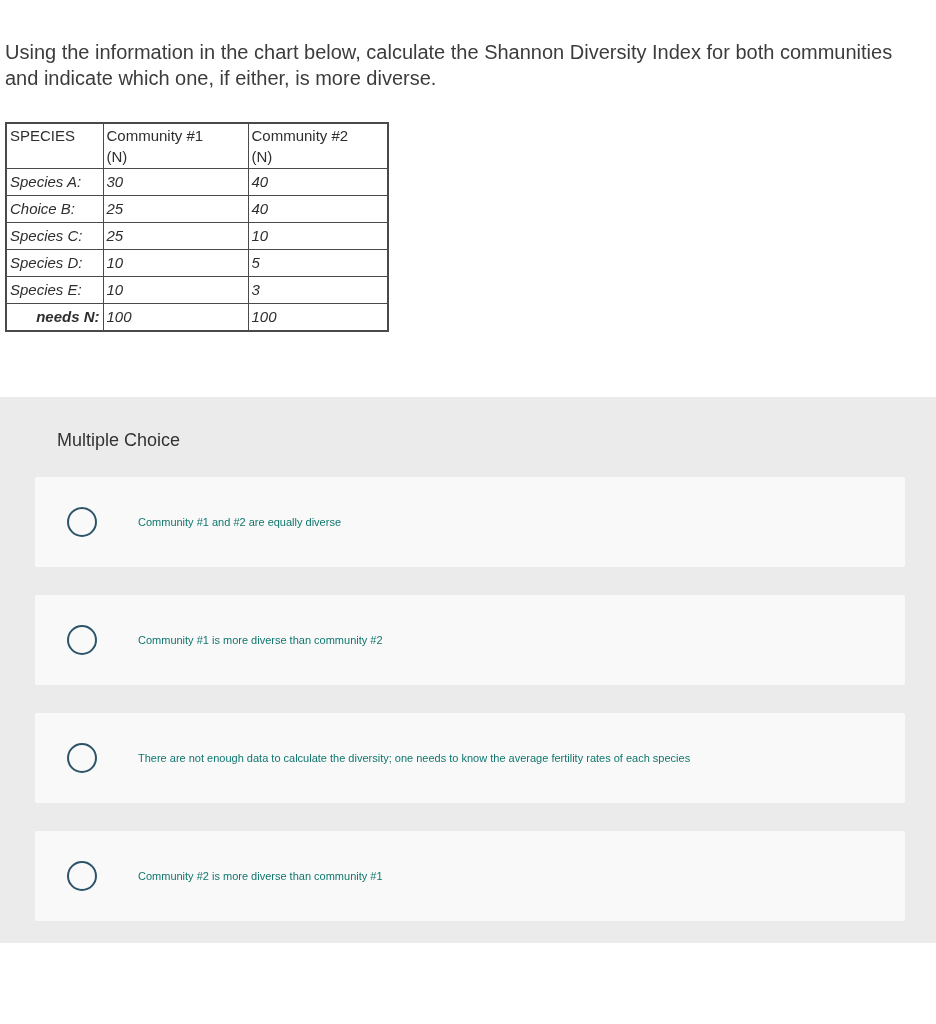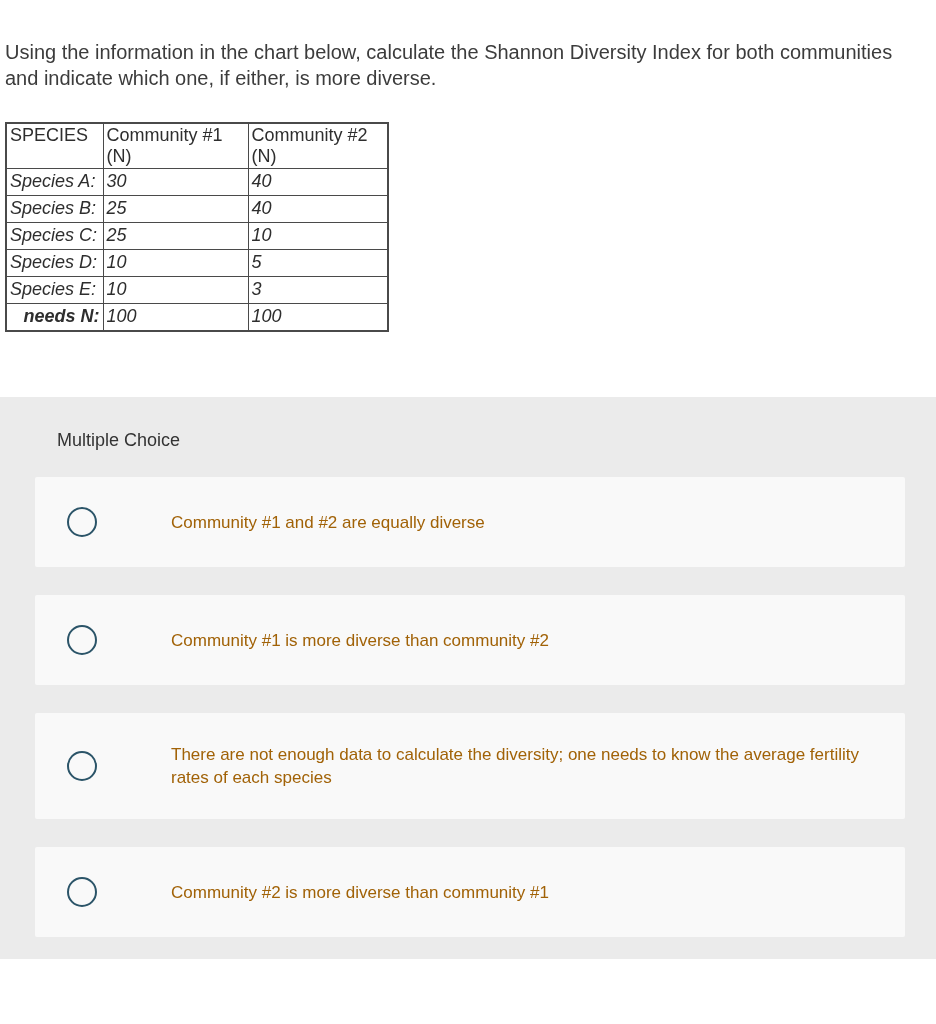--- a/index.html
+++ b/index.html
@@ -39,21 +39,21 @@
     table-layout:fixed;
     border:2px solid #4a4a4a;
     background:#ffffff;
   }
   .species-table col.c-species{width:97px;}
   .species-table col.c-comm1{width:145px;}
   .species-table col.c-comm2{width:140px;}
   .species-table th,
   .species-table td{
     border:1px solid #4a4a4a;
-    font-size:18px;
+    font-size:15px;
     font-weight:normal;
     text-align:left;
     vertical-align:top;
     padding:1px 3px;
     line-height:21px;
     color:#2e2e2e;
     white-space:pre-line;
     overflow:hidden;
   }
   .species-table td{padding:2px 3px 3px 3px;white-space:nowrap;font-style:italic;}
@@ -90,25 +90,24 @@
   .radio-button{
     width:30px;
     height:30px;
     border:2px solid var(--radio-border);
     border-radius:50%;
     background:transparent;
     flex-shrink:0;
     margin-right:41px;
   }
   .answer-option-label{
-    font-size:17px;
-    color:#a16207;
+    font-size:11px;
+    color:#0f766e;
     line-height:23px;
     max-width:690px;
-    margin-left:33px;
   }
 </style>
 </head>
 <body>
 
 <div class="page">
 
 
   <div class="question-instructions">Using the information in the chart below, calculate the Shannon Diversity Index for both communities and indicate which one, if either, is more diverse.</div>
 
@@ -127,21 +126,21 @@
 (N)</th>
       </tr>
     </thead>
     <tbody>
       <tr>
         <td>Species A:</td>
         <td>30</td>
         <td>40</td>
       </tr>
       <tr>
-        <td>Species B:</td>
+        <td>Choice B:</td>
         <td>25</td>
         <td>40</td>
       </tr>
       <tr>
         <td>Species C:</td>
         <td>25</td>
         <td>10</td>
       </tr>
       <tr>
         <td>Species D:</td>

